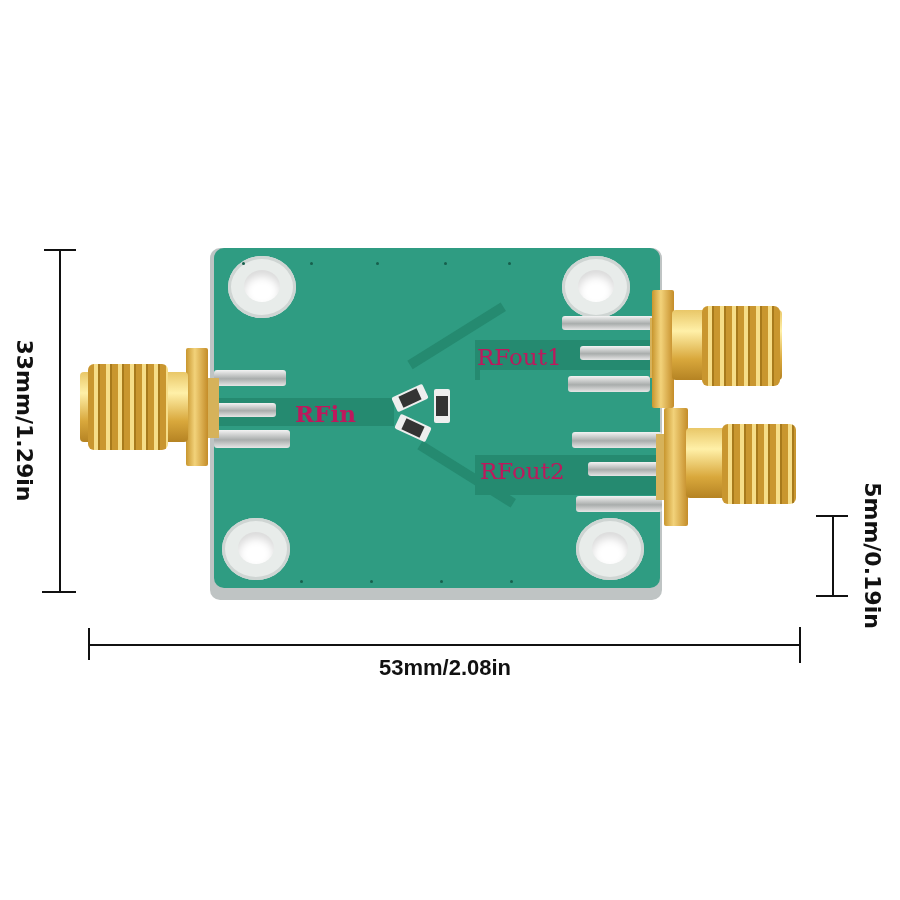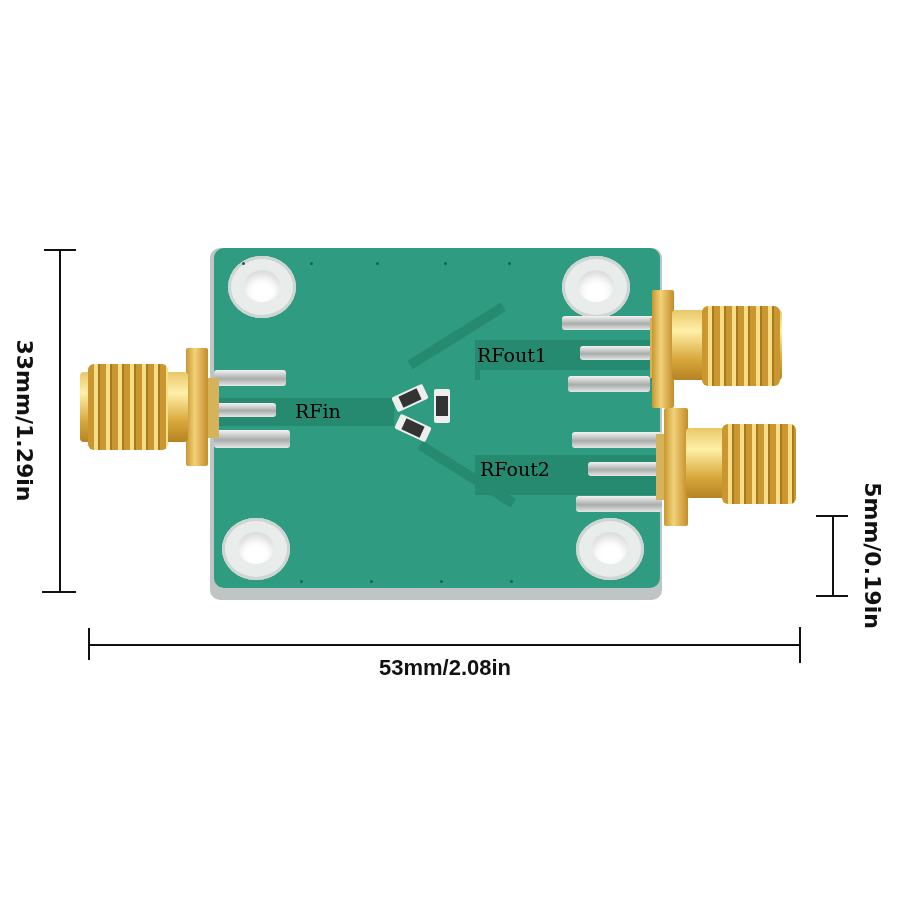--- a/index.html
+++ b/index.html
@@ -8,21 +8,21 @@
   .line{background:#111;}
   .vlabel{position:absolute;font-weight:bold;color:#111;font-size:22px;white-space:nowrap;transform-origin:center center;}
   .hlabel{position:absolute;font-weight:bold;color:#111;font-size:22px;white-space:nowrap;font-family:"Liberation Sans",sans-serif;}
   .board{position:absolute;left:210px;top:248px;width:452px;height:352px;background:#bfc4c4;border-radius:10px;}
   .board-top{position:absolute;left:214px;top:248px;width:446px;height:340px;background:#2f9c82;border-radius:10px;}
   .hole{position:absolute;width:68px;height:62px;border-radius:50%;background:#e8ecea;box-shadow:inset 0 0 0 3px #cfd5d3;}
   .hole::after{content:"";position:absolute;left:16px;top:14px;width:36px;height:32px;border-radius:50%;background:#fff;box-shadow:inset 0 6px 8px rgba(0,0,0,0.15);}
   .trace{position:absolute;background:#258a70;}
   .pad{position:absolute;background:linear-gradient(180deg,#f3f3f3,#a9adac 55%,#e6e6e6);border-radius:3px;}
   .pin{position:absolute;background:#d6b25a;}
-  .lbl{position:absolute;color:#000000;font-family:"DejaVu Serif",serif;font-size:19px;}
+  .lbl{position:absolute;color:#be185d;font-family:"DejaVu Serif",serif;font-size:23px;}
   .res{position:absolute;width:34px;height:16px;background:#eee;border-radius:2px;}
   .res::after{content:"";position:absolute;left:7px;top:2px;width:20px;height:12px;background:#333;}
   .flange{position:absolute;background:linear-gradient(90deg,#c8962e,#f2d27a 40%,#c48c28);border-radius:2px;}
   .body{position:absolute;background:linear-gradient(180deg,#e9c768,#fff0a8 30%,#d9a83c 70%,#b58323);border-radius:4px;}
   .thread{position:absolute;background:repeating-linear-gradient(90deg,#c9962f 0 6px,#f6dd88 6px 10px,#a87a1c 10px 12px);border-radius:6px;}
   .via{position:absolute;width:3px;height:3px;background:#17604d;border-radius:50%;}
 </style>
 </head>
 <body>
 
@@ -49,21 +49,21 @@
 <div class="hole" style="left:222px;top:518px;"></div>
 <div class="hole" style="left:576px;top:518px;"></div>
 
 <div class="trace" style="left:214px;top:398px;width:180px;height:28px;"></div>
 <div class="trace" style="left:410px;top:360px;width:110px;height:10px;transform:rotate(-32deg);transform-origin:left center;"></div>
 <div class="trace" style="left:475px;top:340px;width:185px;height:40px;"></div>
 <div class="trace" style="left:420px;top:440px;width:110px;height:10px;transform:rotate(32deg);transform-origin:left center;"></div>
 <div class="trace" style="left:475px;top:455px;width:185px;height:40px;"></div>
 <div class="abs" style="left:480px;top:370px;width:175px;height:84px;background:#2f9c82;"></div>
 
-<div class="lbl" style="left:295px;top:400px;">RFin</div>
+<div class="lbl" style="left:295px;top:400px;font-weight:bold;">RFin</div>
 <div class="lbl" style="left:477px;top:344px;">RFout1</div>
 <div class="lbl" style="left:480px;top:458px;">RFout2</div>
 
 <div class="res" style="left:393px;top:390px;transform:rotate(-25deg);"></div>
 <div class="res" style="left:425px;top:398px;transform:rotate(90deg);"></div>
 <div class="res" style="left:396px;top:420px;transform:rotate(25deg);"></div>
 
 <div class="pad" style="left:214px;top:370px;width:72px;height:16px;"></div>
 <div class="pad" style="left:214px;top:403px;width:62px;height:14px;"></div>
 <div class="pad" style="left:214px;top:430px;width:76px;height:18px;"></div>

